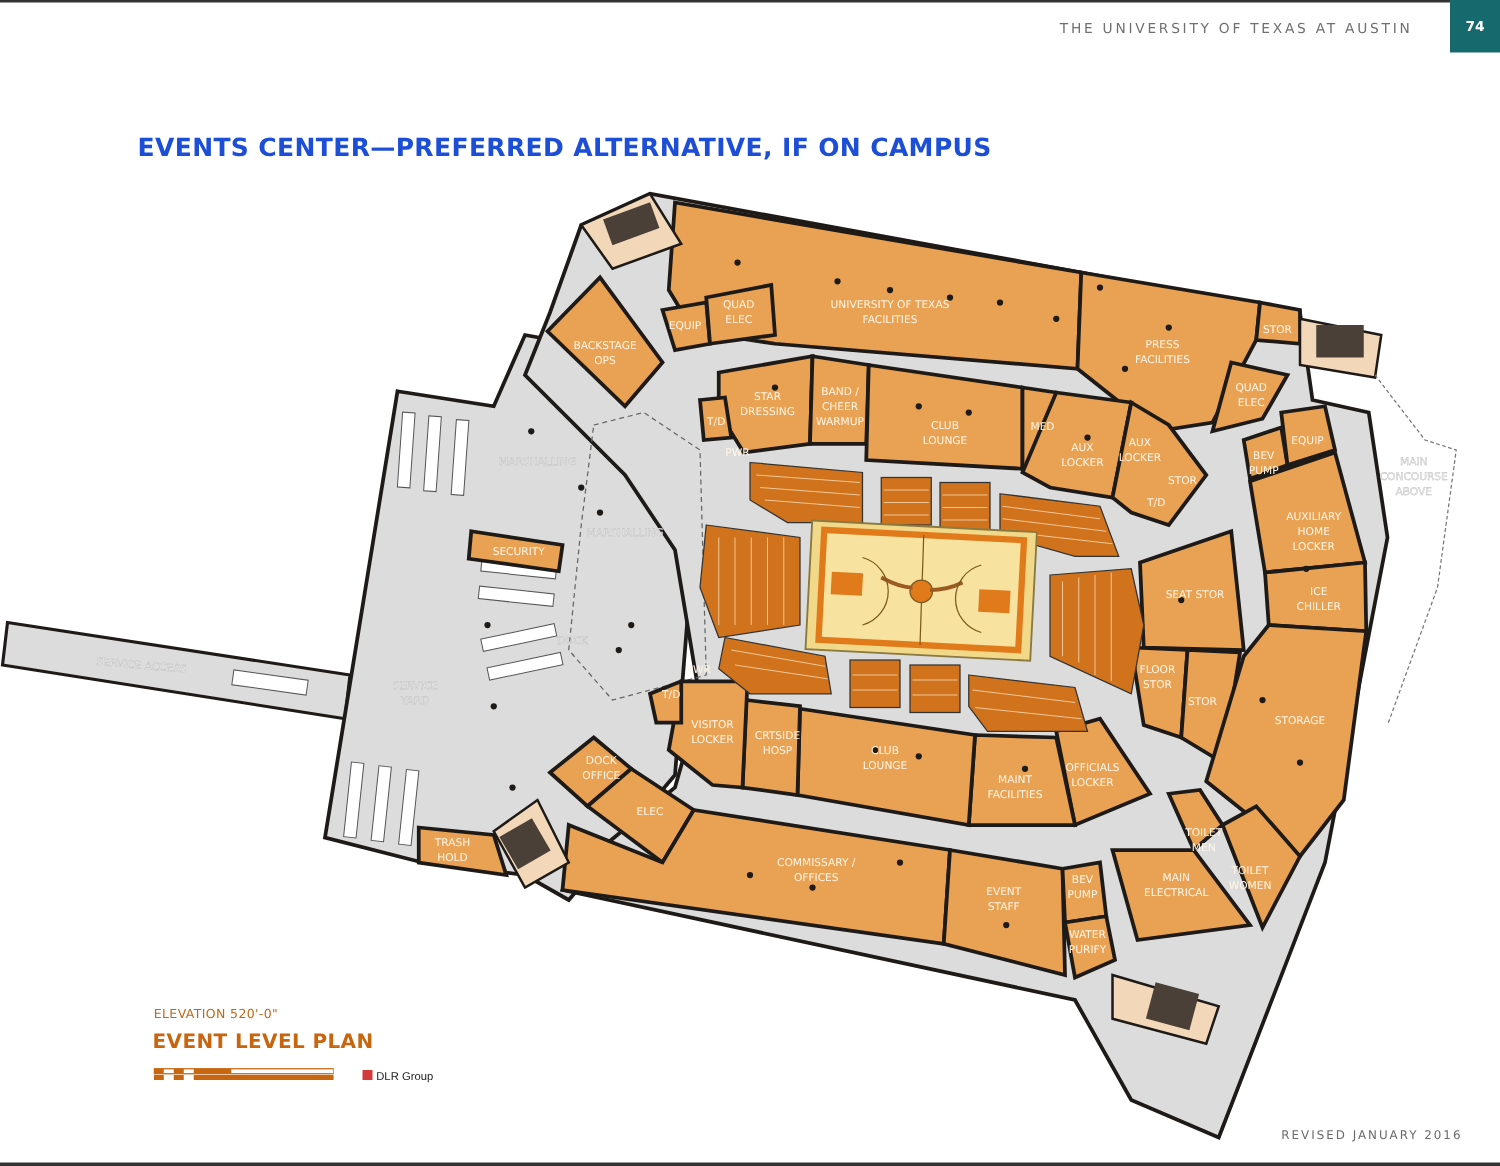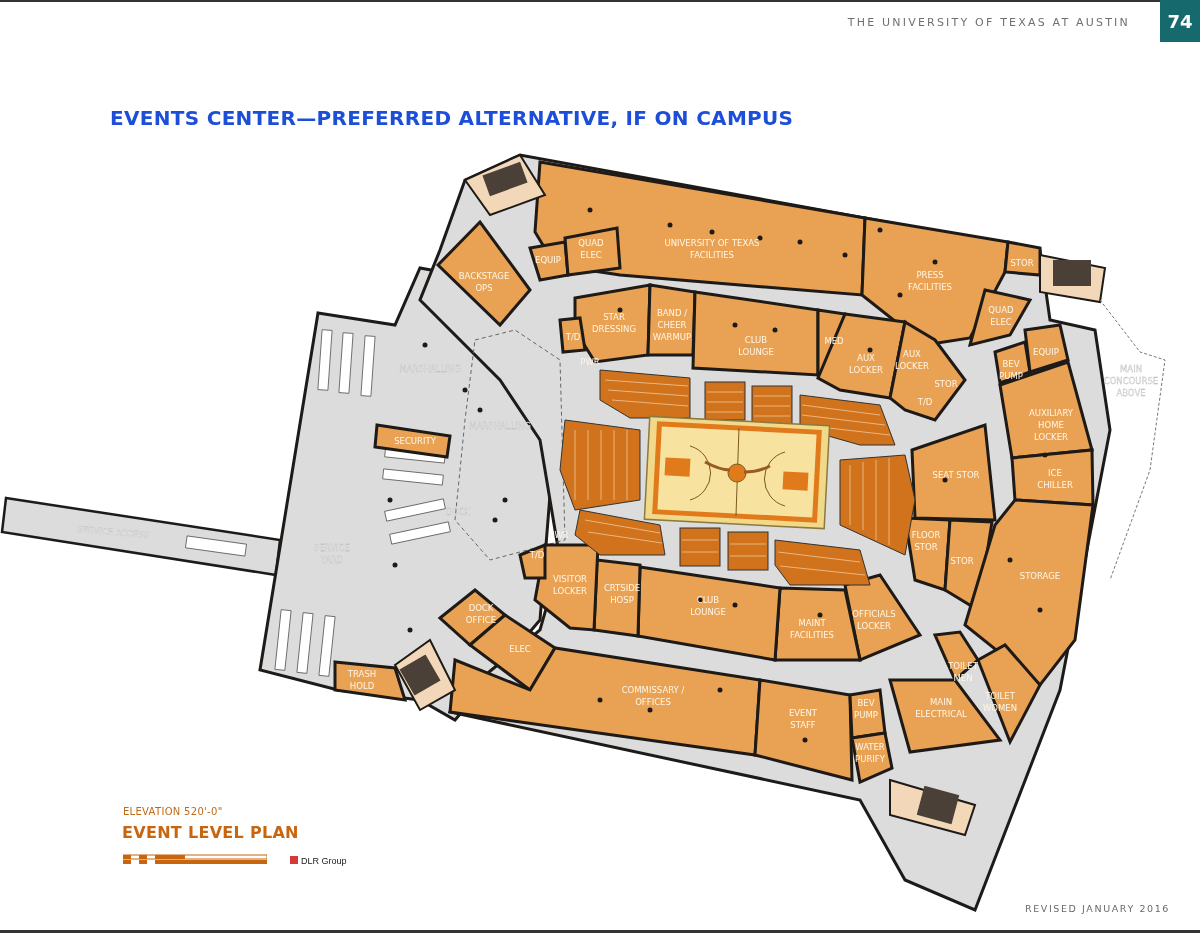--- a/index.html
+++ b/index.html
@@ -1,20 +1,20 @@
 <!DOCTYPE html>
 <html><head>
 <meta charset="utf-8">
 <style>
   html,body{margin:0;padding:0;background:#fff;}
   body{width:1200px;height:933px;position:relative;overflow:hidden;font-family:"DejaVu Sans","Liberation Sans",sans-serif;}
   .topline{position:absolute;left:0;top:0;width:1200px;height:2px;background:#333;}
   .bottomline{position:absolute;left:0;top:930px;width:1200px;height:3px;background:#333;}
   .header-org{position:absolute;right:70px;top:16px;font-size:11px;letter-spacing:2.2px;color:#707070;font-family:"DejaVu Sans",sans-serif;margin-left:24px;}
-  .page-num{position:absolute;right:0;top:0;width:40px;height:42px;background:#166a6e;color:#fff;font-weight:bold;font-size:18px;display:flex;align-items:center;justify-content:center;font-family:"DejaVu Sans",sans-serif;}
+  .page-num{position:absolute;right:0;top:0;width:40px;height:42px;background:#166a6e;color:#fff;font-weight:bold;font-size:11px;display:flex;align-items:center;justify-content:center;font-family:"DejaVu Sans",sans-serif;}
   .page-title{position:absolute;left:110px;top:106px;font-size:20px;font-weight:bold;color:#1d4ed8;letter-spacing:0.3px;font-family:"DejaVu Sans",sans-serif;}
   .plan{position:absolute;left:0;top:0;}
   .elev{position:absolute;left:123px;top:806px;font-size:10px;color:#c06a18;letter-spacing:0.3px;font-family:"DejaVu Sans",sans-serif;}
   .plan-title{position:absolute;left:122px;top:823px;font-size:16px;font-weight:bold;color:#c8650f;font-family:"DejaVu Sans",sans-serif;letter-spacing:0.3px;}
   .scale-bar{position:absolute;left:123px;top:852px;width:144px;height:14px;}
   .firm{position:absolute;left:290px;top:856px;display:flex;align-items:flex-start;gap:3px;font-size:9px;color:#222;font-family:"Liberation Sans",sans-serif;}
   .firm-mark{width:8px;height:8px;background:#d43a3a;display:inline-block;}
   .revised{position:absolute;right:30px;top:903px;font-size:9.5px;letter-spacing:1.6px;color:#6a6a6a;font-family:"DejaVu Sans",sans-serif;margin-left:21px;}
   .lbl{font-family:"DejaVu Sans",sans-serif;font-size:8.5px;fill:#fff5e6;text-anchor:middle;}
   .lbl-g{font-family:"DejaVu Sans",sans-serif;font-size:8.5px;fill:#f4f4f4;stroke:#b5b5b5;stroke-width:0.3;text-anchor:middle;}

